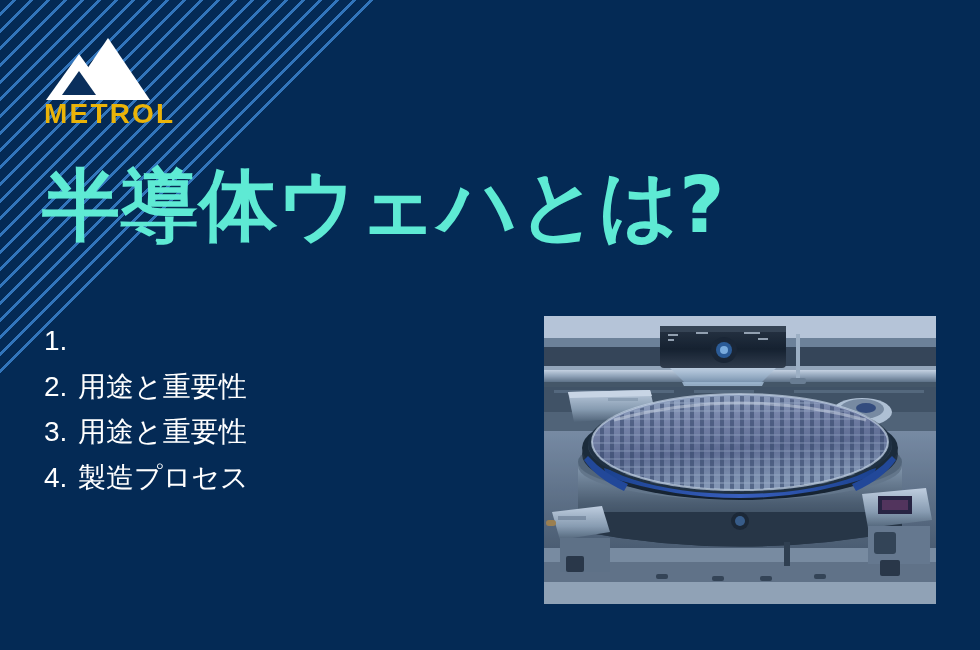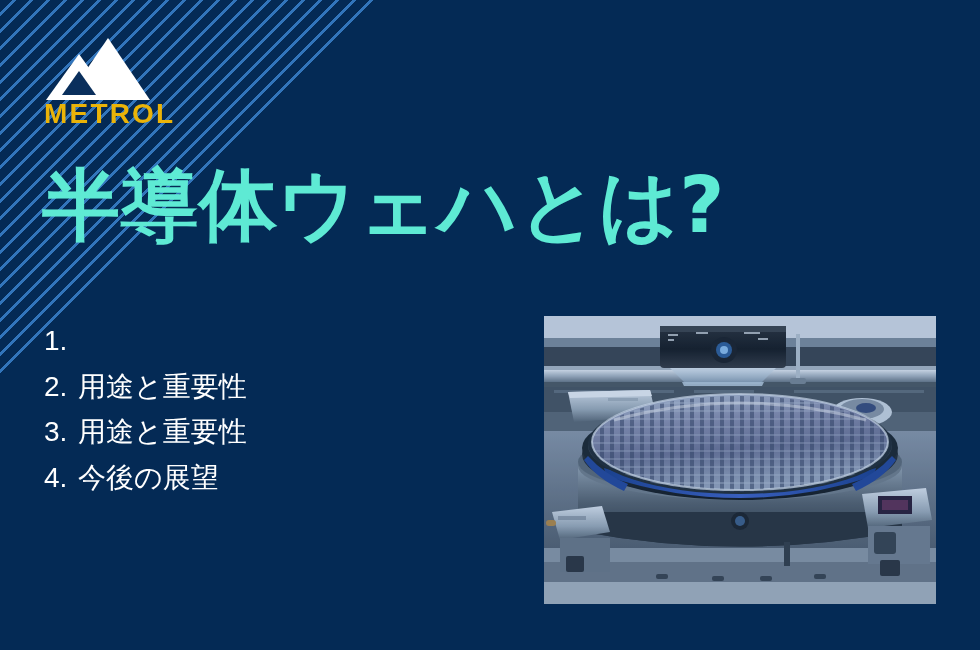--- a/index.html
+++ b/index.html
@@ -143,21 +143,21 @@
     <li>
       <span class="num">2.</span>
       <span class="txt">用途と重要性</span>
     </li>
     <li>
       <span class="num">3.</span>
       <span class="txt">用途と重要性</span>
     </li>
     <li>
       <span class="num">4.</span>
-      <span class="txt">今後の展望</span>
+      <span class="txt">製造プロセス</span>
     </li>
   </ul>
 
   <div class="photo">
     <svg viewBox="0 0 392 288" xmlns="http://www.w3.org/2000/svg" aria-hidden="true" preserveAspectRatio="none">
       <defs>
         <linearGradient id="bgTop" x1="0" y1="0" x2="0" y2="1">
           <stop offset="0%" stop-color="#cfd8e2"></stop>
           <stop offset="40%" stop-color="#8b98a8"></stop>
           <stop offset="100%" stop-color="#3c4650"></stop>

